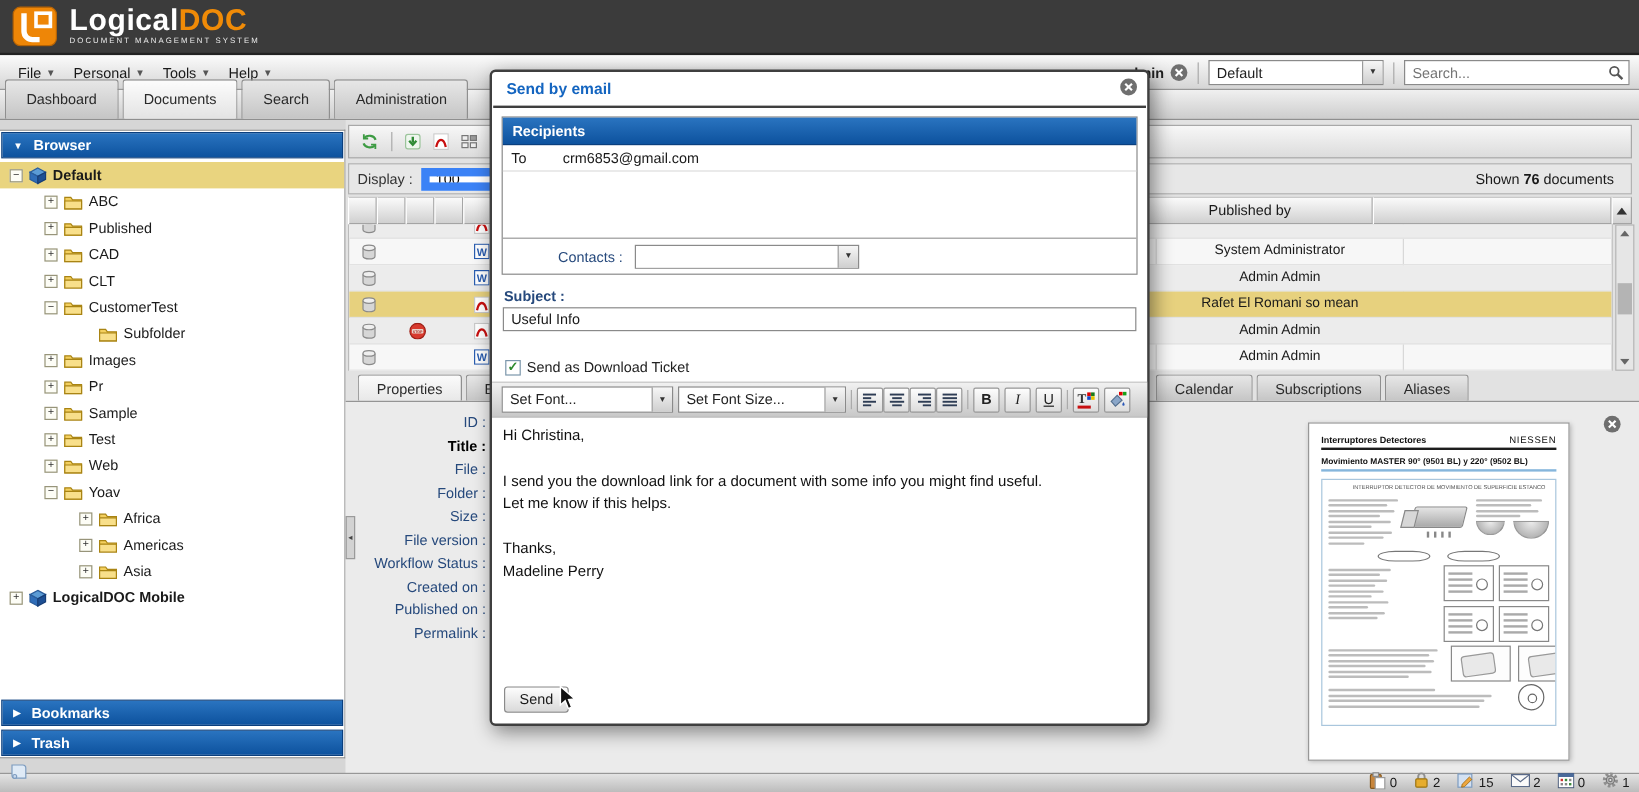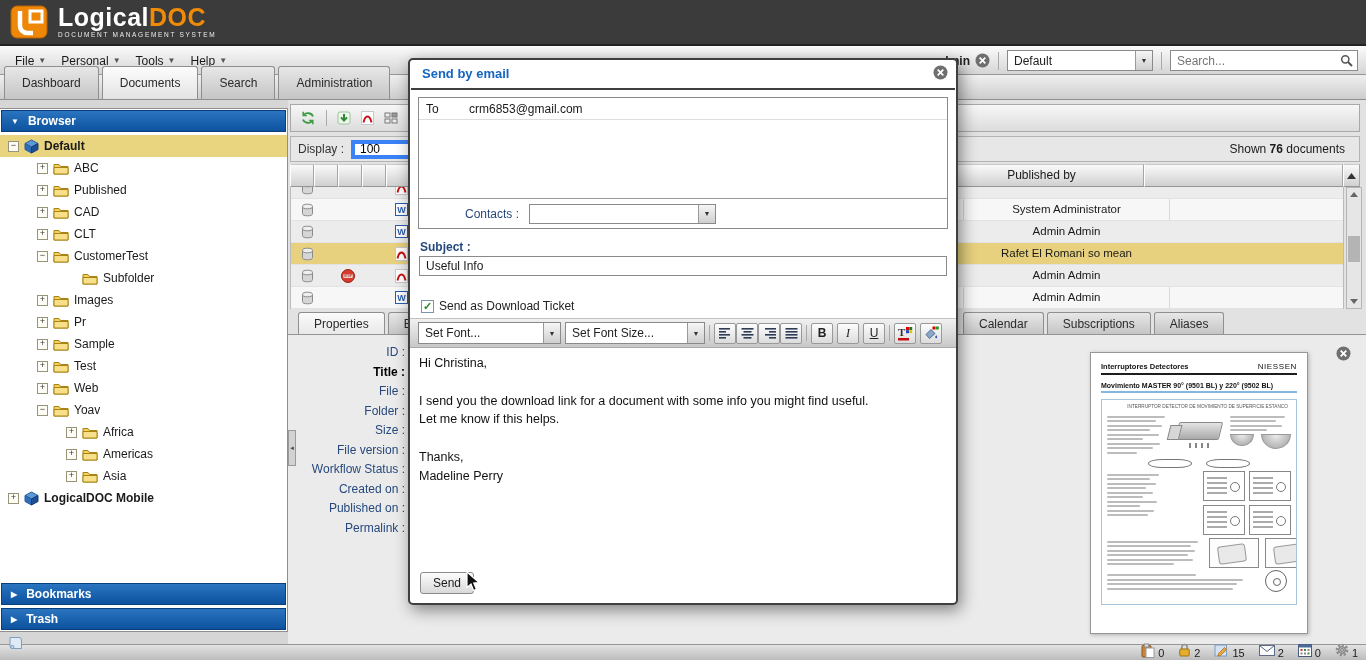--- a/index.html
+++ b/index.html
@@ -43,21 +43,21 @@
 .spacerexp{width:16px;flex:none}
 .ticon{margin-right:5px;flex:none;display:flex;line-height:0}
 .tlabel{color:#1a1a1a}
 .tlabel.bold{font-weight:bold}
 
 #main{position:absolute;top:100px;left:288px;width:1078px;height:545px;background:#e2e2e2}
 #doc-toolbar{position:absolute;top:4px;left:2px;right:6px;height:28px;background:linear-gradient(#f7f7f7,#dcdcdc);border:1px solid #a8a8a8;display:flex;align-items:center;gap:10px;padding-left:9px}
 .vsep{width:1px;height:16px;background:#aaa}
 #display-row{position:absolute;top:36px;left:2px;right:6px;height:26px;background:#e7e7e7;border:1px solid #b3b3b3;display:flex;align-items:center}
 #display-label{margin-left:7px;color:#333}
-#display-input{width:77px;height:19px;border:4px solid #3b82f6;margin-left:7px;padding:0 5px;font:12px "Liberation Sans",sans-serif}
+#display-input{width:77px;height:19px;border:7px solid #3b82f6;margin-left:7px;padding:0 5px;font:12px "Liberation Sans",sans-serif}
 #shown{position:absolute;right:14px;color:#1a1a1a}
 #grid-head{position:absolute;top:64px;left:2px;right:6px;height:23px;display:flex}
 .hcell{background:linear-gradient(#fafafa,#d0d0d0);border-right:1px solid #a5a5a5;border-left:1px solid #fff;border-top:1px solid #c9c9c9;border-bottom:1px solid #969696;height:100%}
 .hcell.sm{width:24px}
 .hcell.fill1{width:529px}
 .hcell.pub{width:205px;text-align:center;line-height:21px;color:#1a1a1a}
 .hcell.fill2{flex:1}
 .hcell.sorter{width:17px;display:flex;align-items:center;justify-content:center}
 #grid-rows{position:absolute;top:87px;left:2px;width:1054px;height:122px;overflow:hidden;background:#f7f7f7;border-left:1px solid #bbb;border-right:1px solid #bbb}
 .vline{position:absolute;top:0;bottom:0;width:1px;background:#d8d8d8}
@@ -687,20 +687,21 @@
   <div id="modal">
     <div id="modal-title">Send by email</div>
     <span id="modal-close" class="icn">
         <svg width="15" height="15" viewBox="0 0 15 15">
           <circle cx="7.5" cy="7.5" r="7" fill="#6f6f6f"></circle>
           <path d="M4.7 4.7 L10.3 10.3 M10.3 4.7 L4.7 10.3" stroke="#fff" stroke-width="1.8"></path>
         </svg>
       </span>
     <div id="modal-divider"></div>
     <div id="recipients">
+      <div id="recip-head">Recipients</div>
       <div id="recip-row">
         <span id="recip-to">To</span>
         <span id="recip-value">crm6853@gmail.com</span>
       </div>
       <div id="contacts-row">
         <span id="contacts-label">Contacts :</span>
         <span class="combo" id="contacts-combo">
           <input style="">
           <span class="cbtn">▼</span>
         </span>

